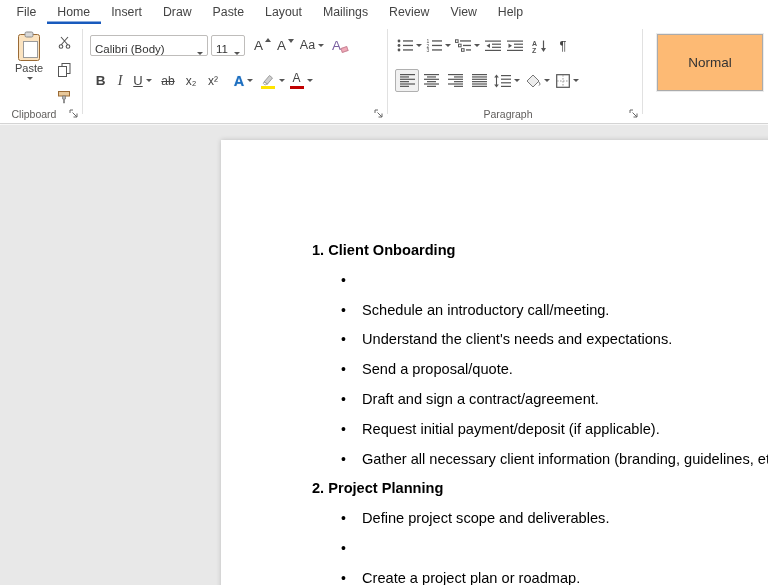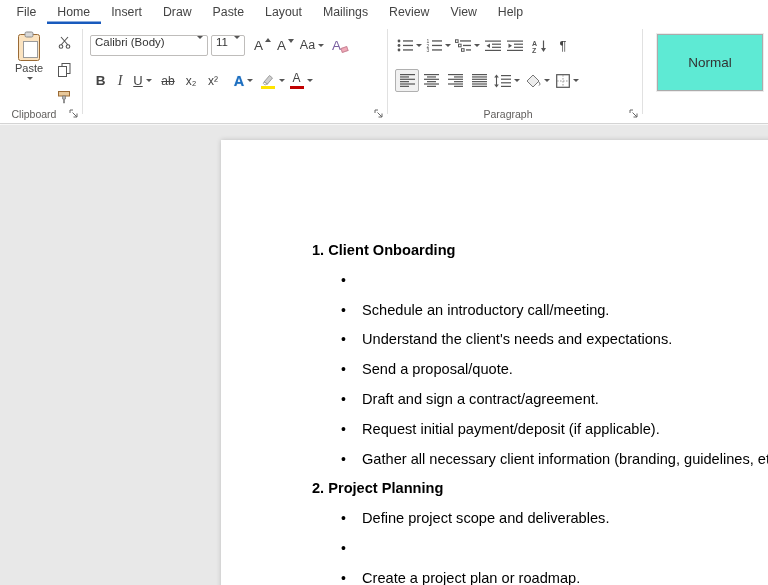--- a/index.html
+++ b/index.html
@@ -37,21 +37,21 @@
   .g-clipboard { width:82px; }
   .paste { position:absolute; left:8px; top:7px; width:42px; height:76px; display:flex;
            flex-direction:column; align-items:center; border-radius:3px; }
   .paste-label { font-size:11px; color:#444; margin-top:0;text-align:center; }
   .paste .chev { margin-top:3px; }
   .clipcol { position:absolute; left:52px; top:7px; display:flex; flex-direction:column; gap:4px; }
   .clipcol .btn { width:24px; }
 
   
   .g-font { width:304px; }
-  .combo { height:21px; border:1px solid #bfbdbb; background:#fff; display:flex; align-items:flex-start;
+  .combo { height:21px; border:1px solid #bfbdbb; background:#fff; display:flex; align-items:flex-end;
            font-size:11.5px; color:#333; padding:0 4px; border-radius:2px; }
   .combo .chev { margin-left:auto; }
   .combo.fontname { width:118px; margin-right:3px; }
   .combo.fontsize { width:34px; margin-right:6px; }
   .glyph { font-size:13.5px; line-height:1; }
   .serif-i { font-family:"Liberation Serif", serif; font-style:italic; font-size:14px; }
   .b-bold { font-weight:700; font-size:13.5px; }
   .u-under { text-decoration:underline; font-size:13px; }
   .strike { text-decoration:line-through; font-size:12px; }
   .subsup { font-size:12px; }
@@ -66,21 +66,21 @@
   .bar-red { width:14px; height:3.5px; background:#c00000; margin-top:1.5px; }
   .eraser { width:7px; height:5px; background:#f2a9b8; border:1px solid #c98a9a;
             transform:rotate(-20deg); margin-left:-2px; margin-top:8px; }
 
   
   .g-paragraph { width:254px; }
   .btn.sel { background:#f1f1f1; border:1px solid #b0b0b0; }
 
   
   .g-styles { flex:1 1 auto; }
-  .stylebox { position:absolute; left:14px; top:10px; width:106px; height:57px; background:#5eead4;
+  .stylebox { position:absolute; left:14px; top:10px; width:106px; height:57px; background:#fdba74;
               border:1px solid #ababab; box-shadow:0 0 0 1px #ececec; display:flex;
               align-items:center; justify-content:center; font-size:13.5px; color:#333; }
 
   
   .canvas { position:absolute; top:125px; left:0; right:0; bottom:0; background:#e8e8e8; }
   .page { position:absolute; left:221px; top:15px; width:640px; height:620px; background:#fff;
           box-shadow:0 0 5px rgba(0,0,0,0.18); }
   .doc { position:absolute; left:91px; top:96px; width:540px; color:#000; }
   .h-line { font-weight:700; font-size:14.6px; line-height:29.8px; white-space:nowrap; }
   .b-line { display:flex; font-size:14.6px; line-height:29.8px; padding-left:29px; white-space:nowrap; }

